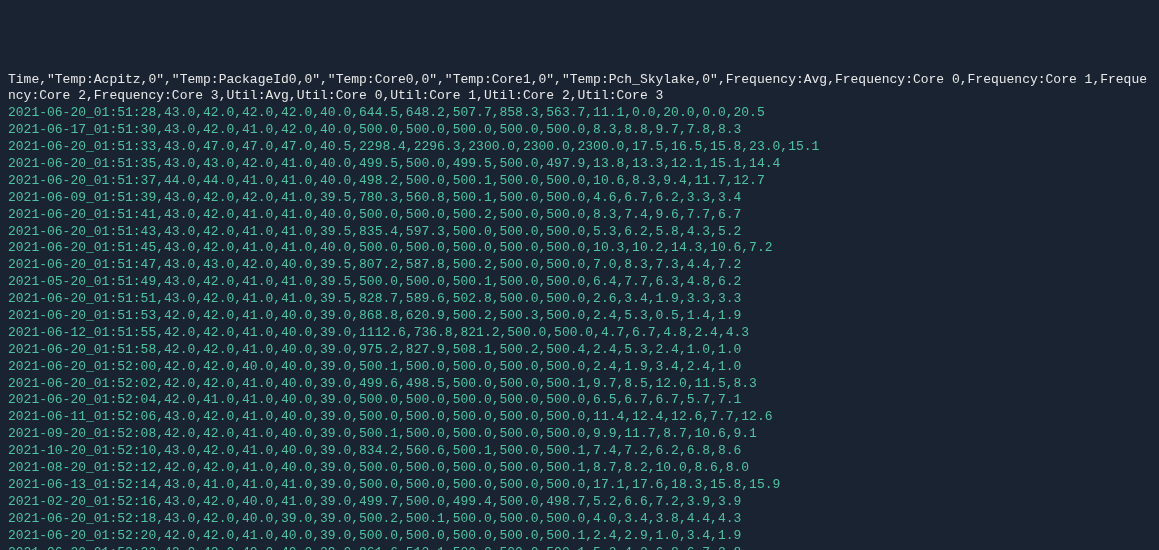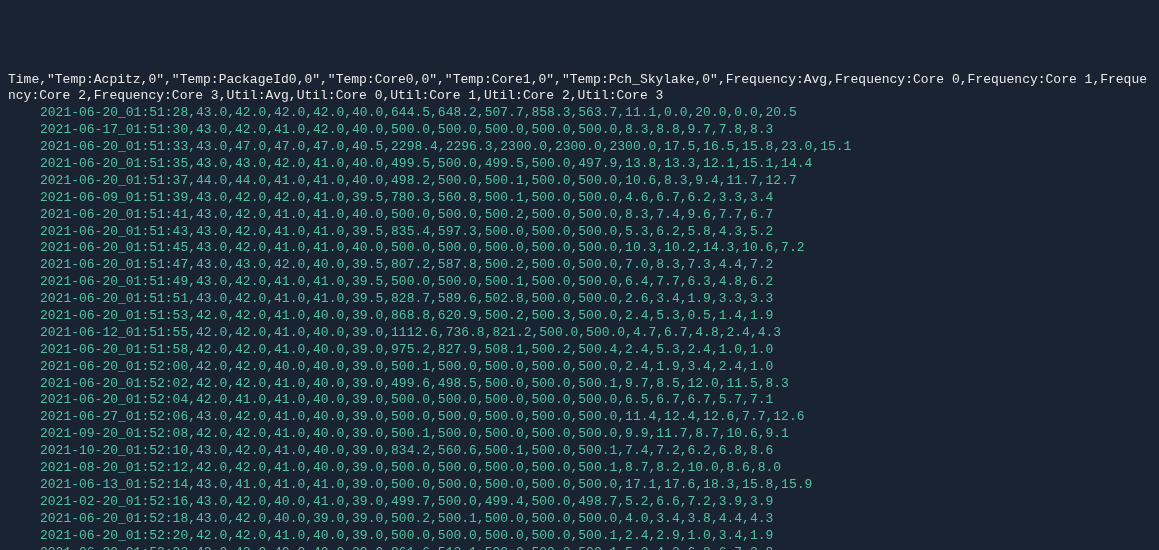--- a/index.html
+++ b/index.html
@@ -18,48 +18,47 @@
       height: 550px;
       overflow: hidden;
       white-space: pre-wrap;
       word-break: break-all;
     }
     .header-line {
       color: #e8e8e8;
     }
     .data-line {
       color: #4fc3a1;
-      margin-left: 32px;
     }
   </style>
 </head>
 <body>
 
 
 
 <div><span class="header-line">Time,"Temp:Acpitz,0","Temp:PackageId0,0","Temp:Core0,0","Temp:Core1,0","Temp:Pch_Skylake,0",Frequency:Avg,Frequency:Core 0,Frequency:Core 1,Frequency:Core 2,Frequency:Core 3,Util:Avg,Util:Core 0,Util:Core 1,Util:Core 2,Util:Core 3</span>
 <div id="rows-container"><span class="data-line">2021-06-20_01:51:28,43.0,42.0,42.0,42.0,40.0,644.5,648.2,507.7,858.3,563.7,11.1,0.0,20.0,0.0,20.5</span>
 <span class="data-line">2021-06-17_01:51:30,43.0,42.0,41.0,42.0,40.0,500.0,500.0,500.0,500.0,500.0,8.3,8.8,9.7,7.8,8.3</span>
 <span class="data-line">2021-06-20_01:51:33,43.0,47.0,47.0,47.0,40.5,2298.4,2296.3,2300.0,2300.0,2300.0,17.5,16.5,15.8,23.0,15.1</span>
 <span class="data-line">2021-06-20_01:51:35,43.0,43.0,42.0,41.0,40.0,499.5,500.0,499.5,500.0,497.9,13.8,13.3,12.1,15.1,14.4</span>
 <span class="data-line">2021-06-20_01:51:37,44.0,44.0,41.0,41.0,40.0,498.2,500.0,500.1,500.0,500.0,10.6,8.3,9.4,11.7,12.7</span>
 <span class="data-line">2021-06-09_01:51:39,43.0,42.0,42.0,41.0,39.5,780.3,560.8,500.1,500.0,500.0,4.6,6.7,6.2,3.3,3.4</span>
 <span class="data-line">2021-06-20_01:51:41,43.0,42.0,41.0,41.0,40.0,500.0,500.0,500.2,500.0,500.0,8.3,7.4,9.6,7.7,6.7</span>
 <span class="data-line">2021-06-20_01:51:43,43.0,42.0,41.0,41.0,39.5,835.4,597.3,500.0,500.0,500.0,5.3,6.2,5.8,4.3,5.2</span>
 <span class="data-line">2021-06-20_01:51:45,43.0,42.0,41.0,41.0,40.0,500.0,500.0,500.0,500.0,500.0,10.3,10.2,14.3,10.6,7.2</span>
 <span class="data-line">2021-06-20_01:51:47,43.0,43.0,42.0,40.0,39.5,807.2,587.8,500.2,500.0,500.0,7.0,8.3,7.3,4.4,7.2</span>
-<span class="data-line">2021-06-20_01:51:49,43.0,42.0,41.0,41.0,39.5,500.0,500.0,500.1,500.0,500.0,6.4,7.7,6.3,4.8,6.2</span>
+<span class="data-line">2021-05-20_01:51:49,43.0,42.0,41.0,41.0,39.5,500.0,500.0,500.1,500.0,500.0,6.4,7.7,6.3,4.8,6.2</span>
 <span class="data-line">2021-06-20_01:51:51,43.0,42.0,41.0,41.0,39.5,828.7,589.6,502.8,500.0,500.0,2.6,3.4,1.9,3.3,3.3</span>
 <span class="data-line">2021-06-20_01:51:53,42.0,42.0,41.0,40.0,39.0,868.8,620.9,500.2,500.3,500.0,2.4,5.3,0.5,1.4,1.9</span>
 <span class="data-line">2021-06-12_01:51:55,42.0,42.0,41.0,40.0,39.0,1112.6,736.8,821.2,500.0,500.0,4.7,6.7,4.8,2.4,4.3</span>
 <span class="data-line">2021-06-20_01:51:58,42.0,42.0,41.0,40.0,39.0,975.2,827.9,508.1,500.2,500.4,2.4,5.3,2.4,1.0,1.0</span>
 <span class="data-line">2021-06-20_01:52:00,42.0,42.0,40.0,40.0,39.0,500.1,500.0,500.0,500.0,500.0,2.4,1.9,3.4,2.4,1.0</span>
 <span class="data-line">2021-06-20_01:52:02,42.0,42.0,41.0,40.0,39.0,499.6,498.5,500.0,500.0,500.1,9.7,8.5,12.0,11.5,8.3</span>
 <span class="data-line">2021-06-20_01:52:04,42.0,41.0,41.0,40.0,39.0,500.0,500.0,500.0,500.0,500.0,6.5,6.7,6.7,5.7,7.1</span>
-<span class="data-line">2021-06-27_01:52:06,43.0,42.0,41.0,40.0,39.0,500.0,500.0,500.0,500.0,500.0,11.4,12.4,12.6,7.7,12.6</span>
+<span class="data-line">2021-06-11_01:52:06,43.0,42.0,41.0,40.0,39.0,500.0,500.0,500.0,500.0,500.0,11.4,12.4,12.6,7.7,12.6</span>
 <span class="data-line">2021-09-20_01:52:08,42.0,42.0,41.0,40.0,39.0,500.1,500.0,500.0,500.0,500.0,9.9,11.7,8.7,10.6,9.1</span>
 <span class="data-line">2021-10-20_01:52:10,43.0,42.0,41.0,40.0,39.0,834.2,560.6,500.1,500.0,500.1,7.4,7.2,6.2,6.8,8.6</span>
 <span class="data-line">2021-08-20_01:52:12,42.0,42.0,41.0,40.0,39.0,500.0,500.0,500.0,500.0,500.1,8.7,8.2,10.0,8.6,8.0</span>
 <span class="data-line">2021-06-13_01:52:14,43.0,41.0,41.0,41.0,39.0,500.0,500.0,500.0,500.0,500.0,17.1,17.6,18.3,15.8,15.9</span>
 <span class="data-line">2021-02-20_01:52:16,43.0,42.0,40.0,41.0,39.0,499.7,500.0,499.4,500.0,498.7,5.2,6.6,7.2,3.9,3.9</span>
 <span class="data-line">2021-06-20_01:52:18,43.0,42.0,40.0,39.0,39.0,500.2,500.1,500.0,500.0,500.0,4.0,3.4,3.8,4.4,4.3</span>
 <span class="data-line">2021-06-20_01:52:20,42.0,42.0,41.0,40.0,39.0,500.0,500.0,500.0,500.0,500.1,2.4,2.9,1.0,3.4,1.9</span>
 <span class="data-line">2021-06-20_01:52:23,42.0,42.0,40.0,40.0,39.0,861.6,513.1,500.0,500.0,500.1,5.3,4.3,6.8,6.7,3.8</span>
 
 </div></div>

